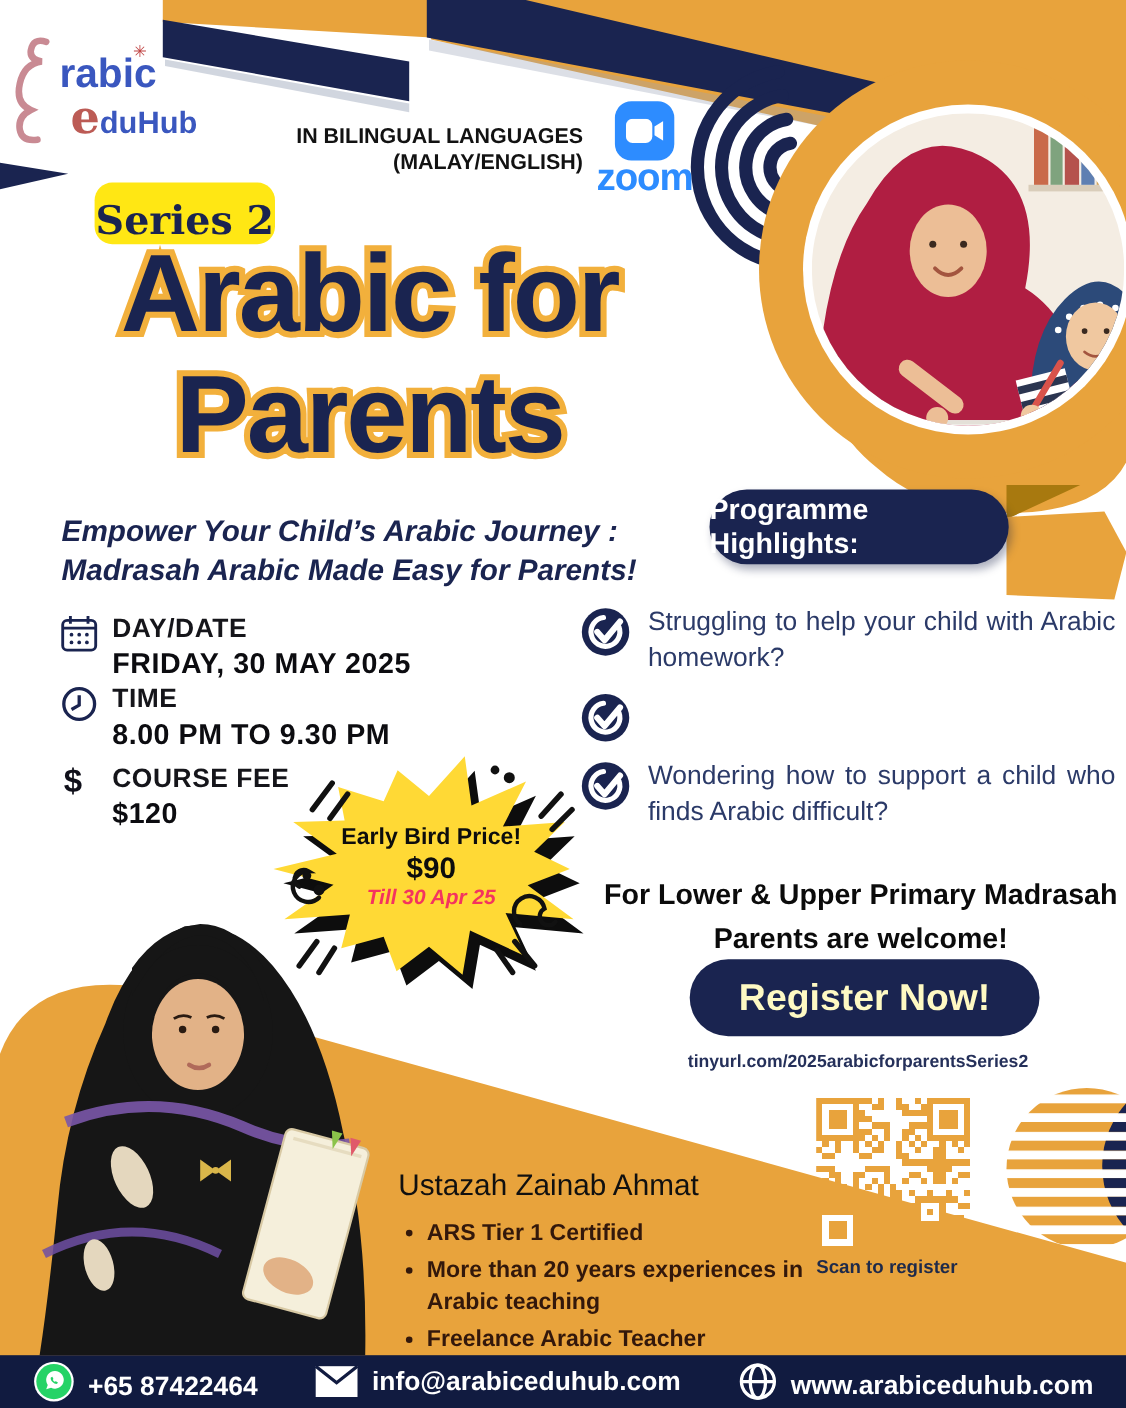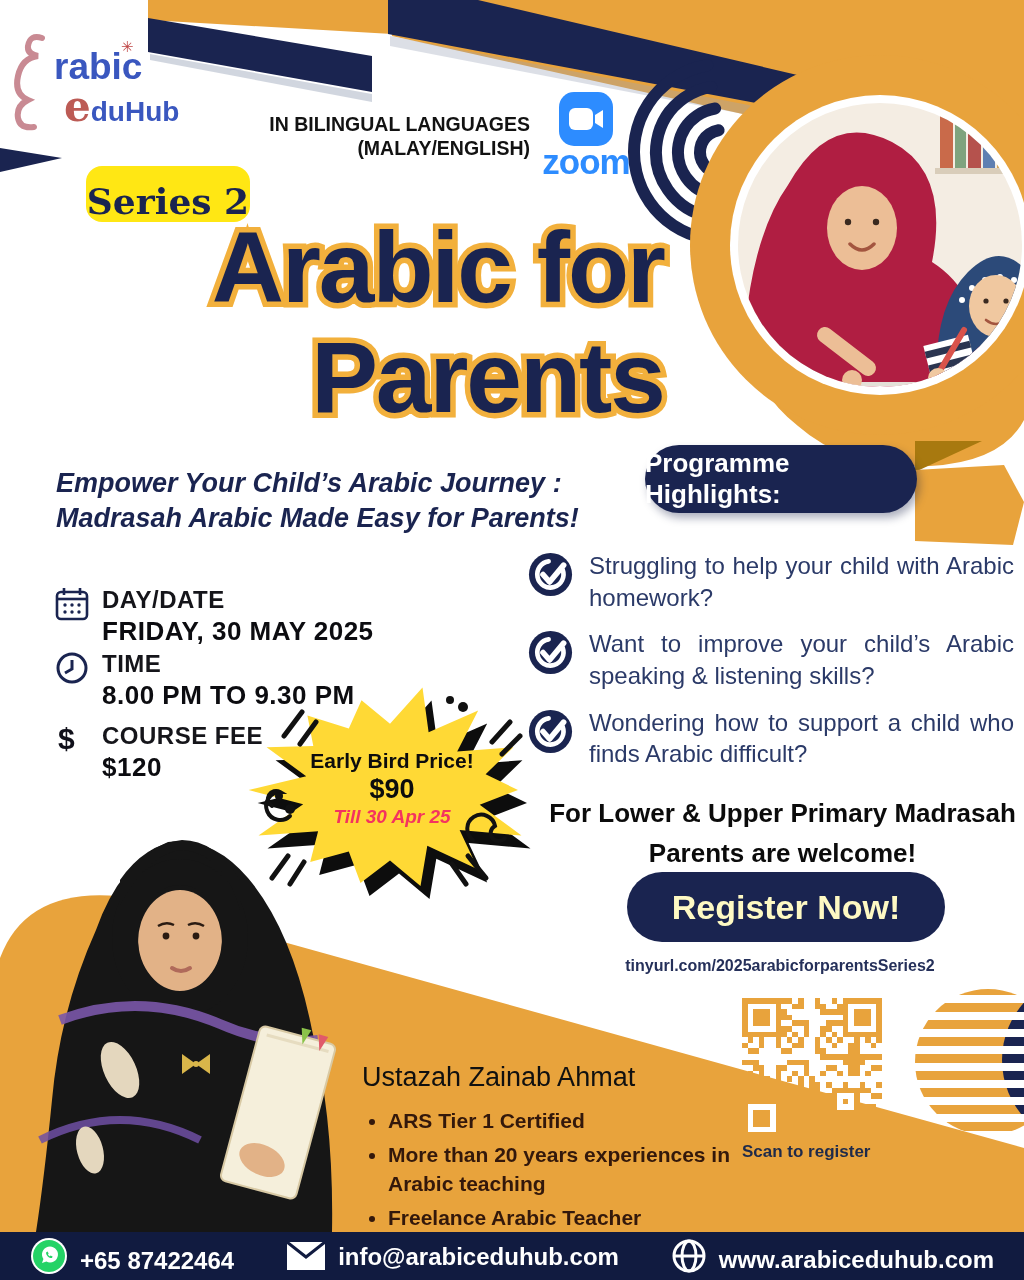--- a/index.html
+++ b/index.html
@@ -24,28 +24,28 @@
 
   .bilingual{left:240px;top:112px;width:290px;text-align:right;font-weight:700;color:#121212;font-size:19.5px;line-height:1.25;}
 
   .zoombrand{left:536px;top:92px;width:100px;text-align:center;}
   .zoom-sq{margin:0 auto;width:54px;height:54px;border-radius:15px;background:var(--zoom-blue);display:flex;align-items:center;justify-content:center;}
   .zoom-word{margin-top:-2px;font-size:35px;font-weight:700;color:var(--zoom-blue);letter-spacing:-1px;line-height:1;}
 
   .series-badge{left:86px;top:166px;width:164px;height:56px;background:var(--yellow);border-radius:16px;display:flex;align-items:flex-end;justify-content:center;}
   .series-badge span{font-family:"DejaVu Serif",serif;font-weight:700;font-size:36px;color:var(--navy);}
 
-  .title{left:8px;top:212px;width:656px;text-align:right;line-height:1.1;}
+  .title{left:8px;top:212px;width:656px;text-align:center;line-height:1.1;}
   .title-line{position:relative;isolation:isolate;font-size:100px;font-weight:700;letter-spacing:-2px;color:var(--navy);}
   .title-line::before{content:attr(data-text);position:absolute;left:0;right:0;top:0;z-index:-1;color:var(--title-outline);-webkit-text-stroke:11px var(--title-outline);}
 
   .subtitle{left:56px;top:466px;width:560px;font-style:italic;font-weight:700;font-size:27px;color:var(--navy);line-height:1.28;}
 
   .details{left:54px;top:558px;width:420px;}
-  .drow{position:absolute;display:flex;align-items:flex-start;margin-top:28px;}
+  .drow{position:absolute;display:flex;align-items:flex-start;}
   .dicon{width:40px;flex-shrink:0;}
   .dlabel{font-size:24px;font-weight:700;color:#15151a;letter-spacing:.5px;}
   .dvalue{font-size:26px;font-weight:700;color:#0c0c10;letter-spacing:.5px;margin-top:2px;}
   .dollar{font-size:30px;font-weight:700;color:#10101a;width:40px;}
 
   .burst-text{left:286px;top:748px;width:212px;text-align:center;line-height:1.2;}
   .burst-l1{font-size:21px;font-weight:700;color:#0d0d0d;}
   .burst-l2{font-size:27px;font-weight:700;color:#0d0d0d;}
   .burst-l3{font-size:19px;font-weight:700;font-style:italic;color:var(--red);}
 
@@ -325,21 +325,20 @@
         <path d="M16,24 l7,8 15,-18" fill="none" stroke="#FFFFFF" stroke-width="6" stroke-linecap="round" stroke-linejoin="round"></path>
       </svg>
       <p>Struggling to help your child with Arabic homework?</p>
     </div>
     <div class="hl-item">
       <svg viewBox="0 0 48 48">
         <circle cx="24" cy="24" r="23" fill="#1A2450"></circle>
         <path d="M22,10 a14,14 0 1 0 15,9" fill="none" stroke="#FFFFFF" stroke-width="5" stroke-linecap="round"></path>
         <path d="M16,24 l7,8 15,-18" fill="none" stroke="#FFFFFF" stroke-width="6" stroke-linecap="round" stroke-linejoin="round"></path>
       </svg>
-      <p>Want to improve your child’s Arabic speaking &amp; listening skills?</p>
     </div>
     <div class="hl-item">
       <svg viewBox="0 0 48 48">
         <circle cx="24" cy="24" r="23" fill="#1A2450"></circle>
         <path d="M22,10 a14,14 0 1 0 15,9" fill="none" stroke="#FFFFFF" stroke-width="5" stroke-linecap="round"></path>
         <path d="M16,24 l7,8 15,-18" fill="none" stroke="#FFFFFF" stroke-width="6" stroke-linecap="round" stroke-linejoin="round"></path>
       </svg>
       <p>Wondering how to support a child who finds Arabic difficult?</p>
     </div>
   </div>

